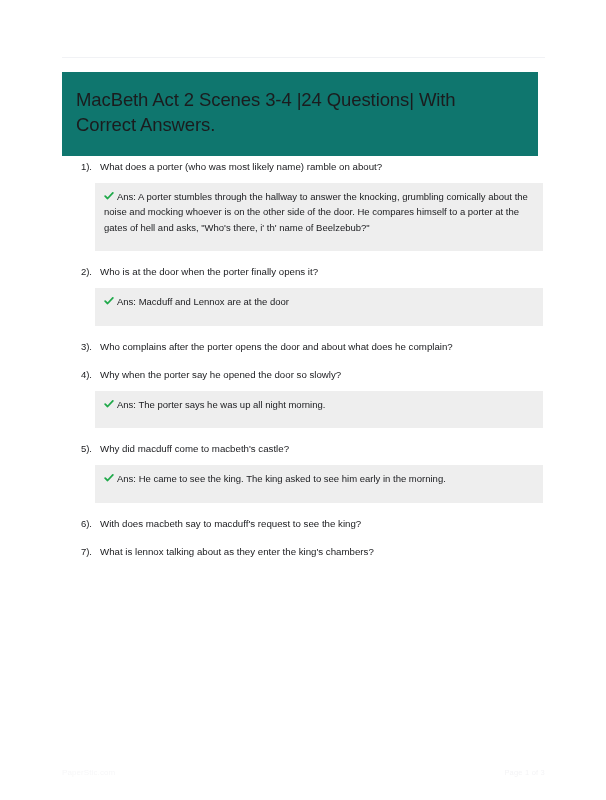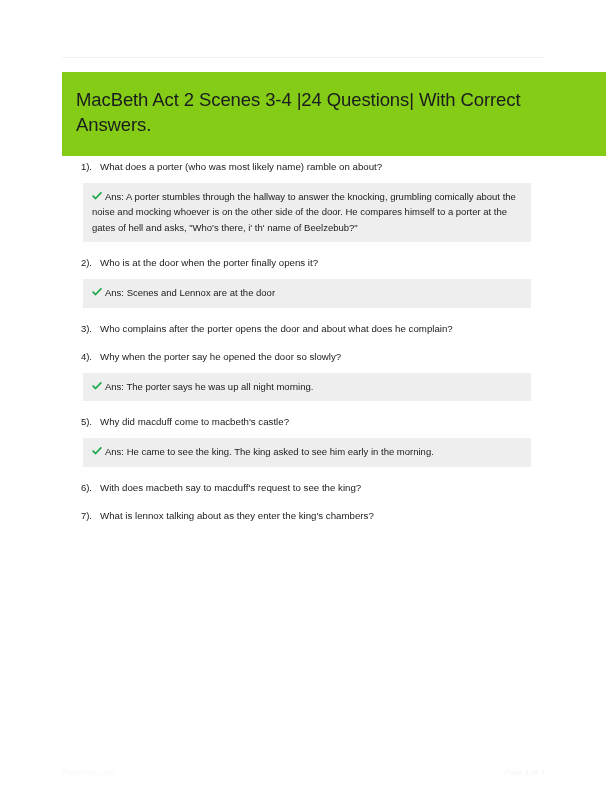--- a/index.html
+++ b/index.html
@@ -31,23 +31,23 @@
     width: 483px;
     height: 1px;
     background: #f1f2f5;
   }
 
   
   .title-banner {
     position: absolute;
     left: 62px;
     top: 72px;
-    width: 544px;
+    width: 476px;
     box-sizing: border-box;
-    background: #84cc16;
+    background: #0f766e;
     padding: 16px 18px 18px 14px;
   }
   .title-banner .title-text {
     font-size: 18.5px;
     line-height: 1.35;
     font-weight: 400;
     color: #1b1c1e;
     letter-spacing: -0.1px;
   }
 
@@ -78,25 +78,25 @@
   .q-text {
     flex: 1 1 auto;
     padding-left: 8px;
     font-size: 9.7px;
     line-height: 1.45;
     color: #202124;
   }
 
   .answer-box {
     margin-top: 9px;
-    margin-left: 21px;
+    margin-left: 33px;
     width: 448px;
     box-sizing: border-box;
     background: #eeeeee;
-    padding: 6px 9px 7px 9px;
+    padding: 6px 9px 16px 9px;
   }
   .answer-inner {
     font-size: 9.5px;
     line-height: 1.62;
     color: #202124;
   }
   .check-icon {
     display: inline-block;
     vertical-align: -1px;
     margin-right: 3px;
@@ -148,21 +148,21 @@
         </div>
       </div>
       <div class="qa-block">
         <div class="qa-row">
           <div class="q-num">2).</div>
           <div class="q-text">Who is at the door when the porter finally opens it?</div>
         </div>
         <div class="answer-box">
           <div class="answer-inner"><span class="check-icon"><svg width="10" height="10" viewBox="0 0 12 12" aria-hidden="true">
                 <path d="M1.4 6.2 L4.3 9.0 L10.6 2.3" fill="none" stroke="#1fa94a" stroke-width="2.1" stroke-linecap="round" stroke-linejoin="round"></path>
-              </svg></span><span>Ans: Scenes and Lennox are at the door</span></div>
+              </svg></span><span>Ans: Macduff and Lennox are at the door</span></div>
         </div>
       </div>
       <div class="qa-block">
         <div class="qa-row">
           <div class="q-num">3).</div>
           <div class="q-text">Who complains after the porter opens the door and about what does he complain?</div>
         </div>
       </div>
       <div class="qa-block">
         <div class="qa-row">

